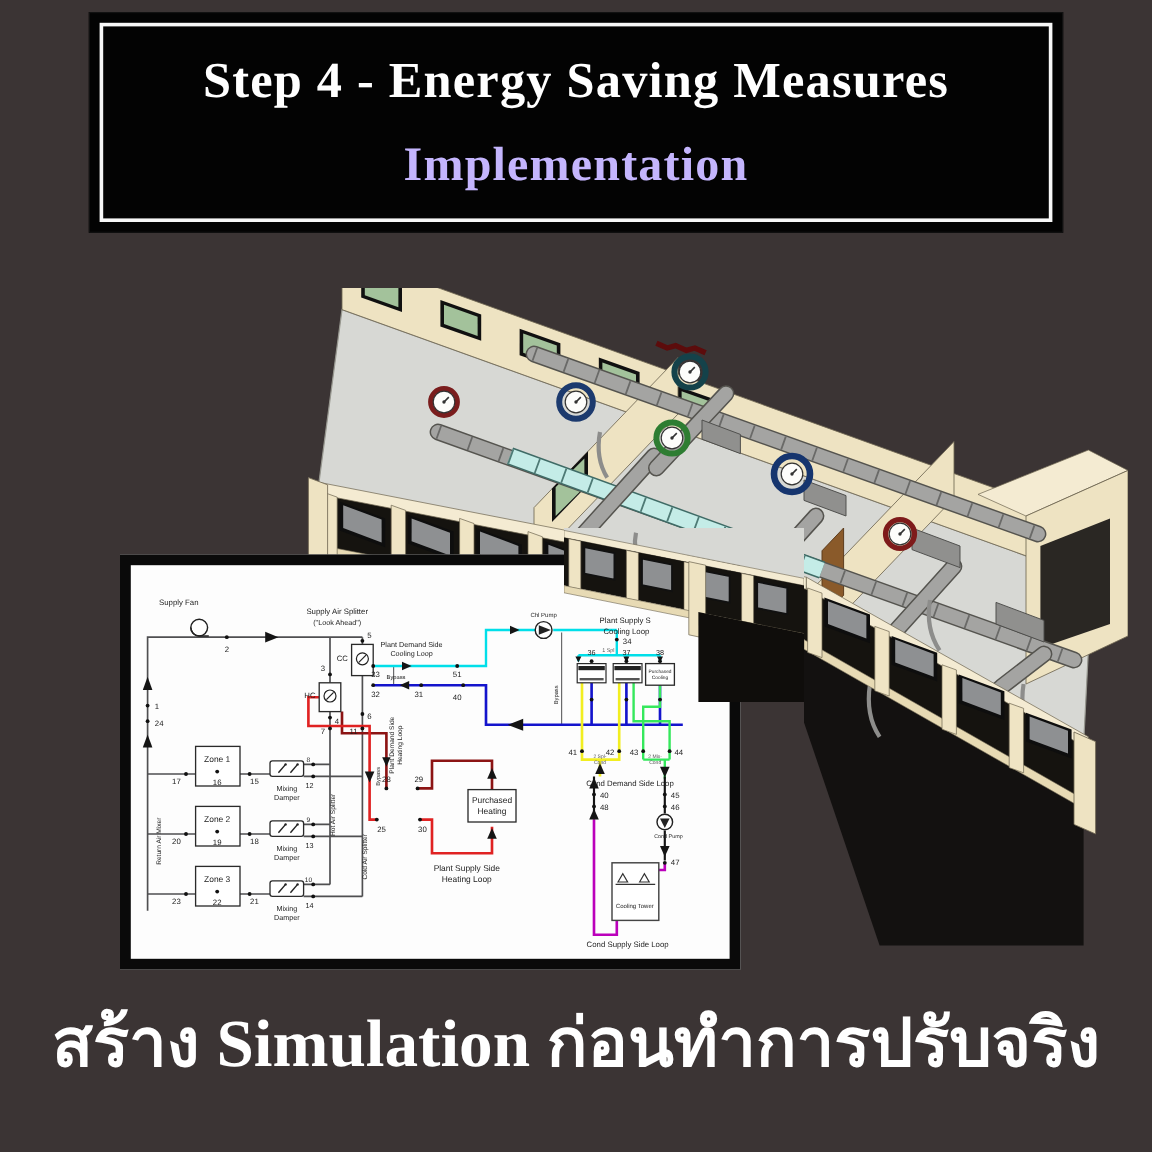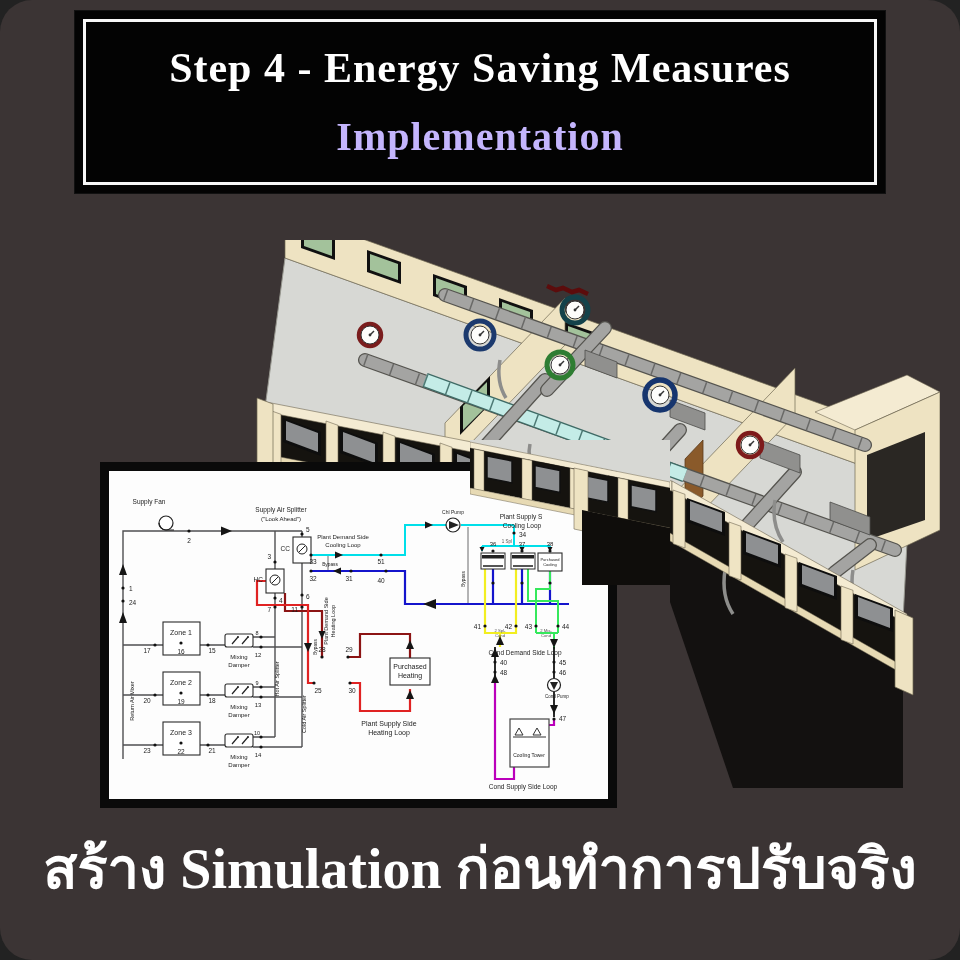--- a/index.html
+++ b/index.html
@@ -1,17 +1,17 @@
 <!DOCTYPE html>
 <html><head>
 <meta charset="utf-8">
 <style>
   html,body{margin:0;padding:0;background:#222;}
   .stage{position:relative;width:960px;height:960px;background:#3b3434;overflow:hidden;
-         font-family:"Liberation Sans",sans-serif;border-radius:32px;}
+         font-family:"Liberation Sans",sans-serif;}
   .title-box{position:absolute;left:74px;top:10px;width:812px;height:184px;
              background:#030303;box-sizing:border-box;padding:8px;border:1px solid #111;}
   .title-inner{width:100%;height:100%;border:3px solid #f7f7f7;box-sizing:border-box;
                display:flex;flex-direction:column;align-items:center;justify-content:space-evenly;}
   .t-line1{font-family:"Liberation Serif",serif;font-weight:bold;font-size:42px;color:#fff;letter-spacing:1px;}
   .t-line2{font-family:"Liberation Serif",serif;font-weight:bold;font-size:40px;color:#c4b5fd;letter-spacing:1px;}
   .diagram-box{position:absolute;left:100px;top:462px;width:517px;height:346px;
                background:#fdfdfd;border:9px solid #0a0a0a;box-sizing:border-box;z-index:2;}
   .diagram-box svg{width:100%;height:100%;display:block;}
   .building-svg{position:absolute;left:255px;top:240px;width:685px;height:575px;z-index:1;}

